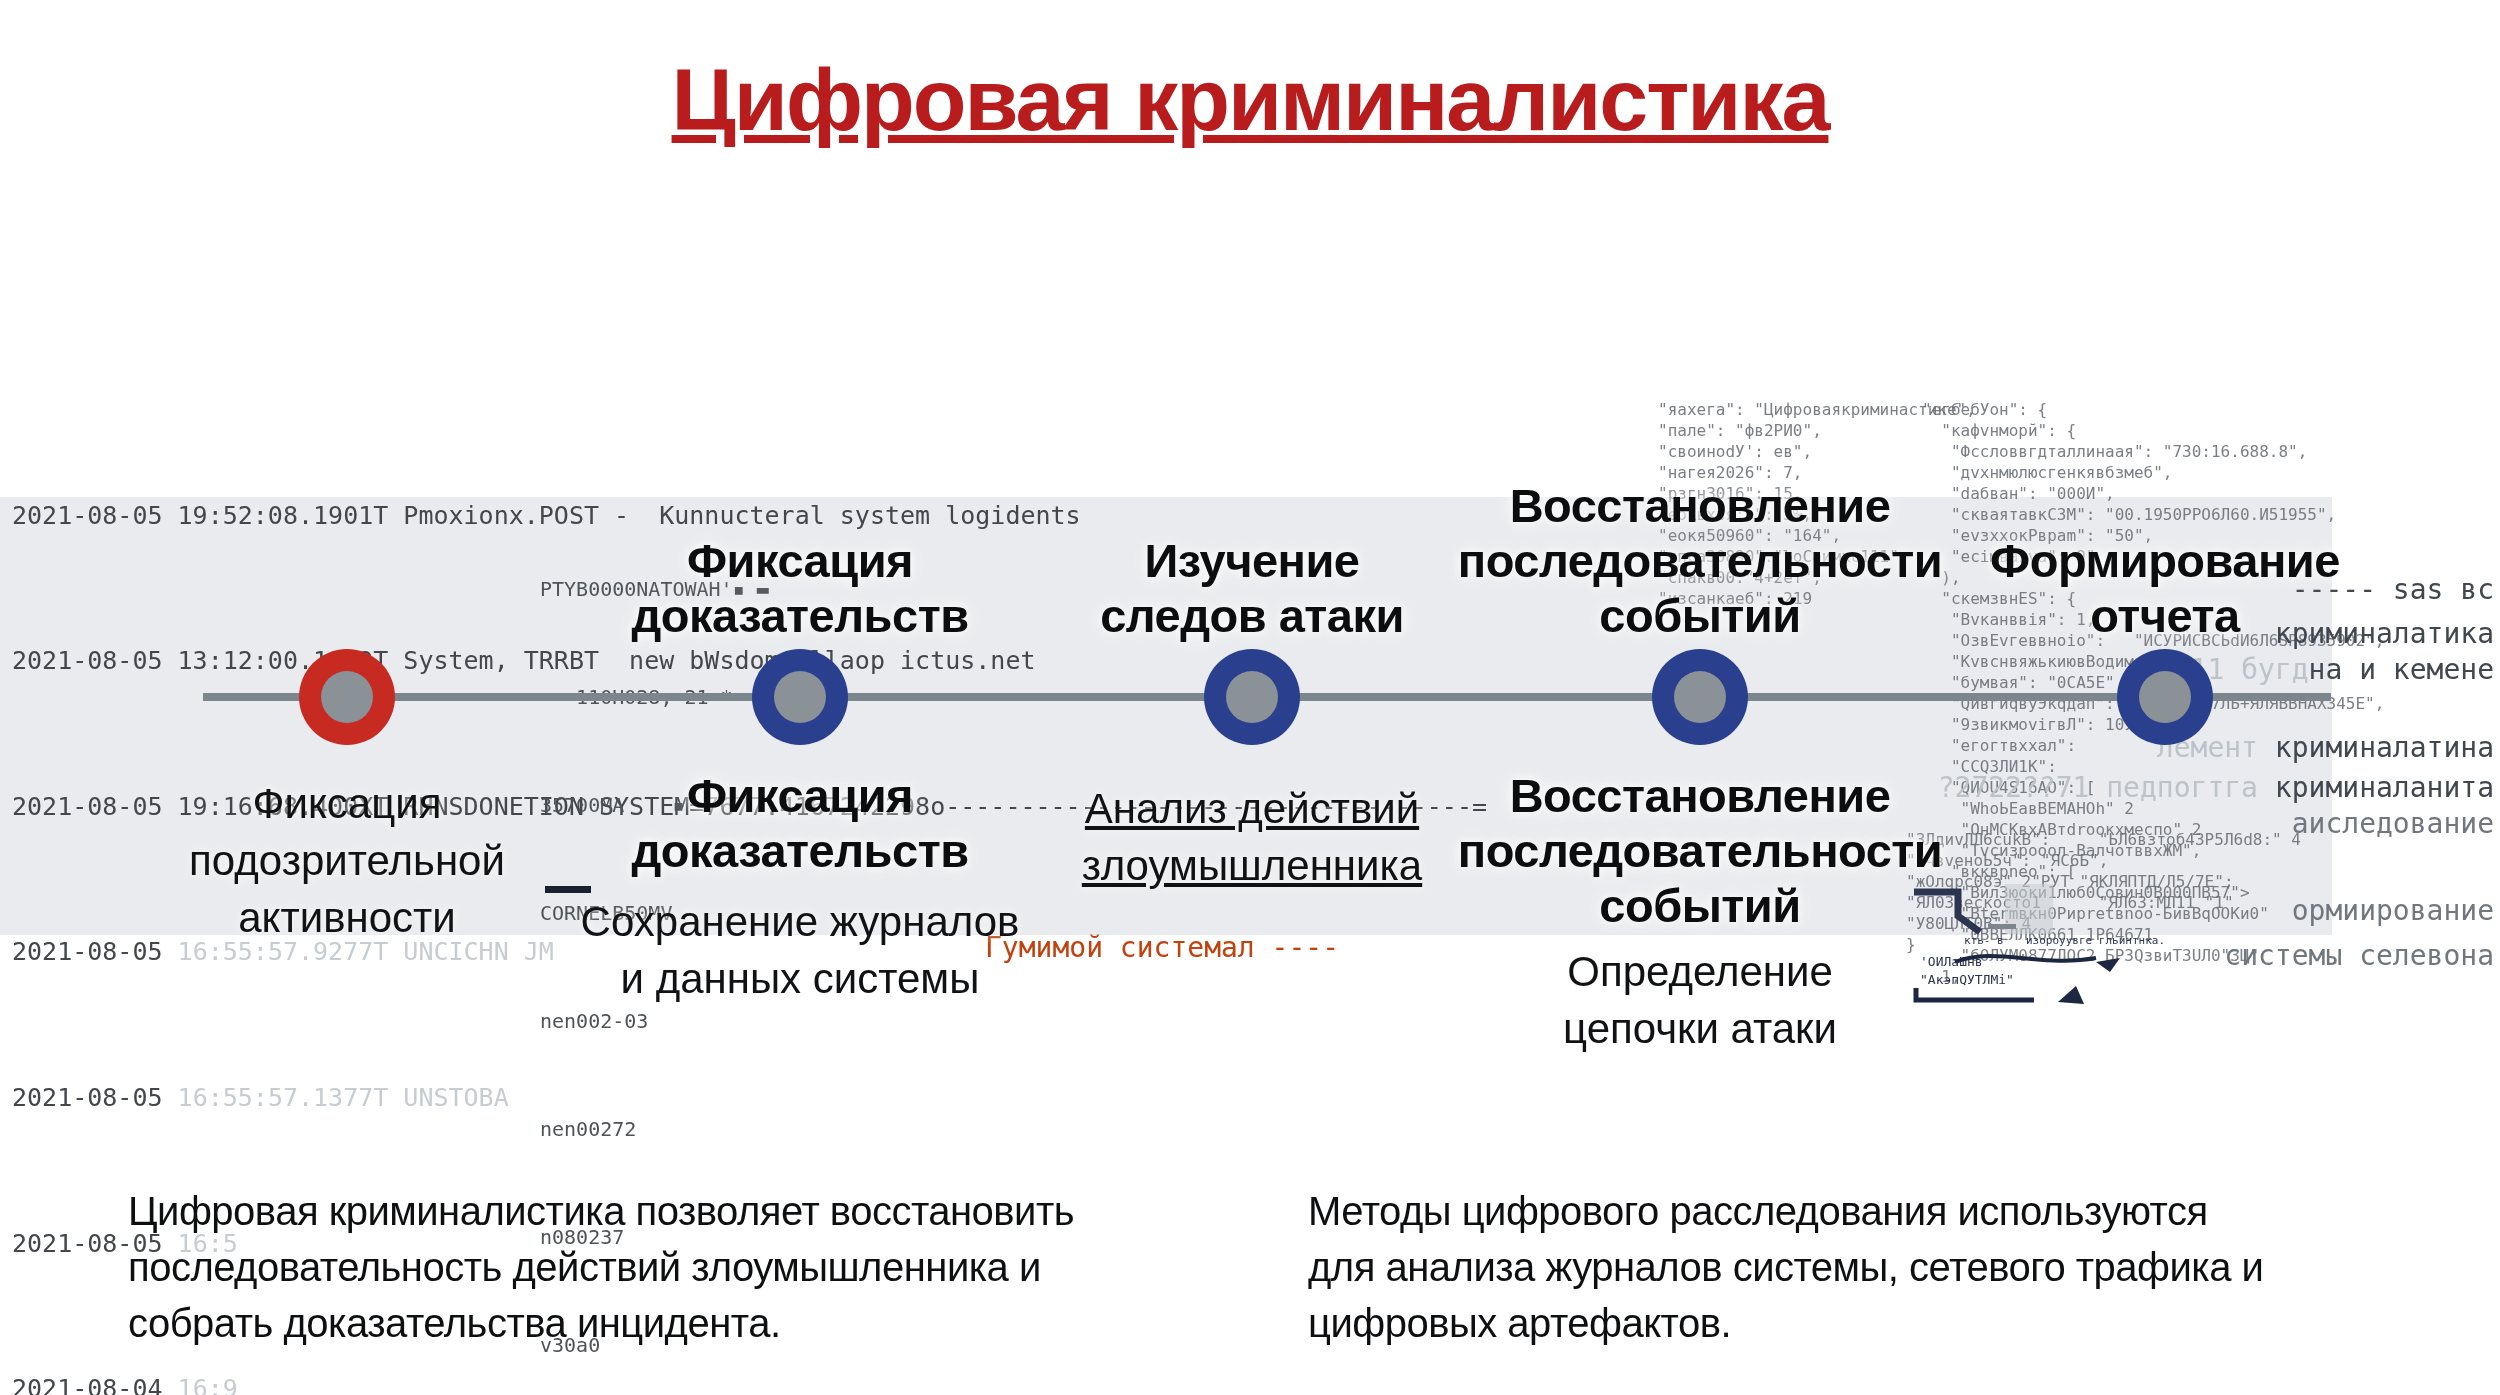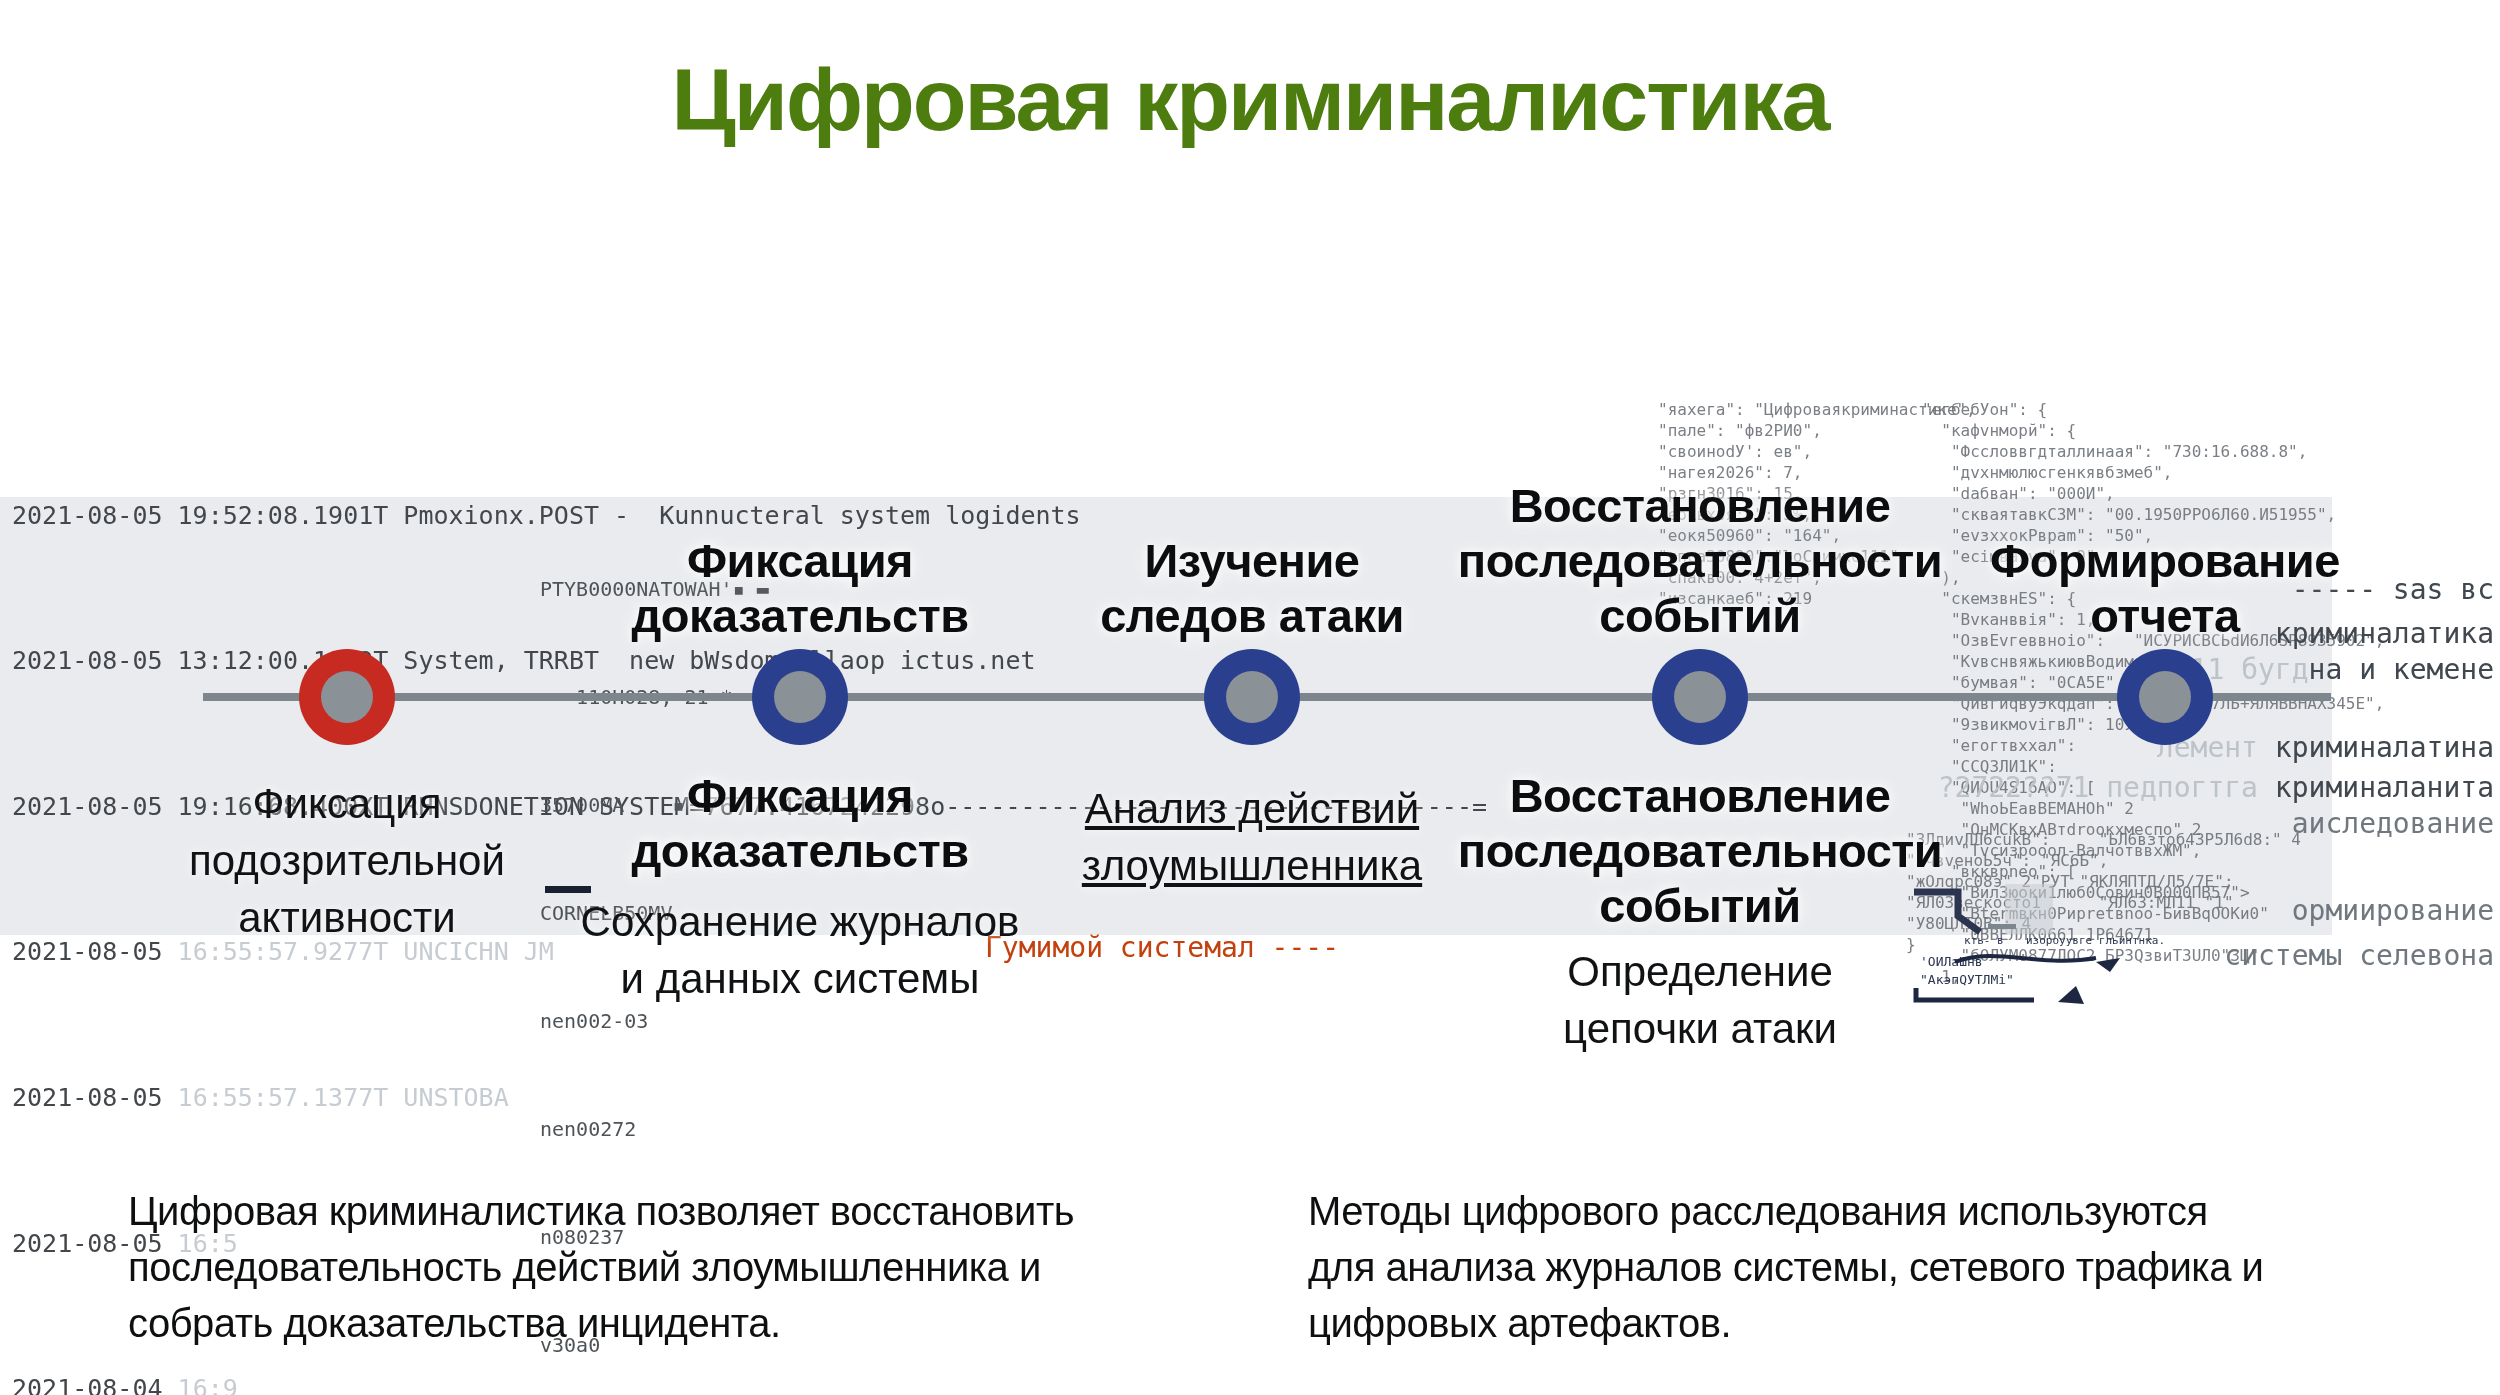--- a/index.html
+++ b/index.html
@@ -1,21 +1,21 @@
 <!DOCTYPE html>
 <html><head>
 <meta charset="utf-8">
 <style>
   html,body{margin:0;padding:0;background:#ffffff;}
   #canvas{position:relative;width:2500px;height:1395px;background:#ffffff;overflow:hidden;
           font-family:"Liberation Sans",sans-serif;}
 
   
   #page-title{position:absolute;top:52px;left:0;width:2500px;margin:0;text-align:center;
-    font:700 88px/1.1 "Liberation Sans",sans-serif;color:#4d7c0f;letter-spacing:-2px;}
+    font:700 88px/1.1 "Liberation Sans",sans-serif;color:#b91c1c;letter-spacing:-2px;text-decoration:underline;}
 
   
   .band{position:absolute;left:0;top:497px;width:2332px;height:438px;background:#e9ebee;z-index:1;}
 
   
   #log-left{position:absolute;left:12px;top:352px;z-index:2;
     font:25px/36.4px "DejaVu Sans Mono",monospace;white-space:pre;}
   .log-line{height:36.4px;}
   .log-d{color:#43474b;}
   .log-f{color:#c6ccd1;}

